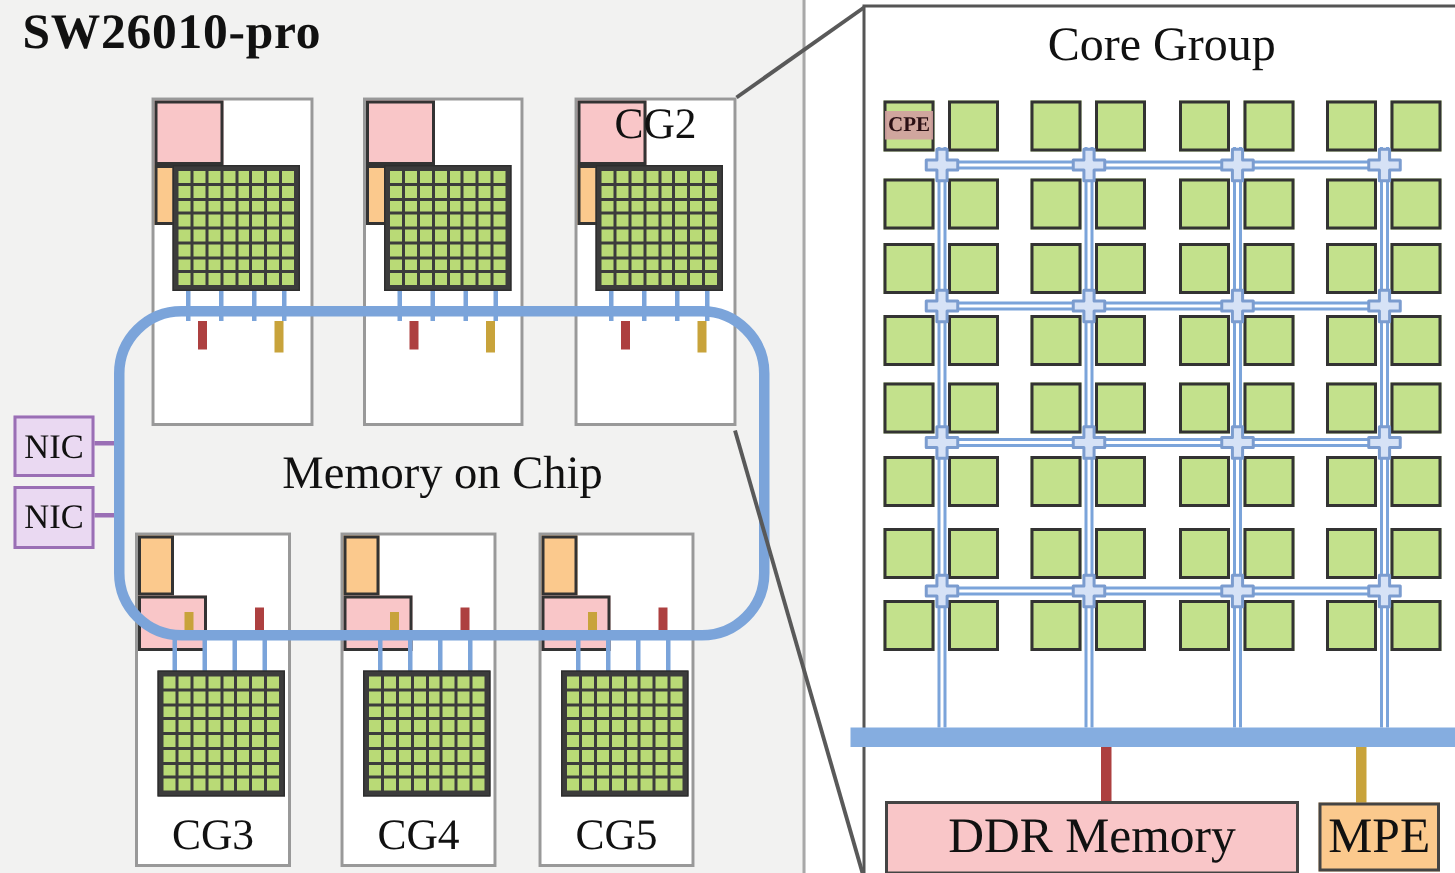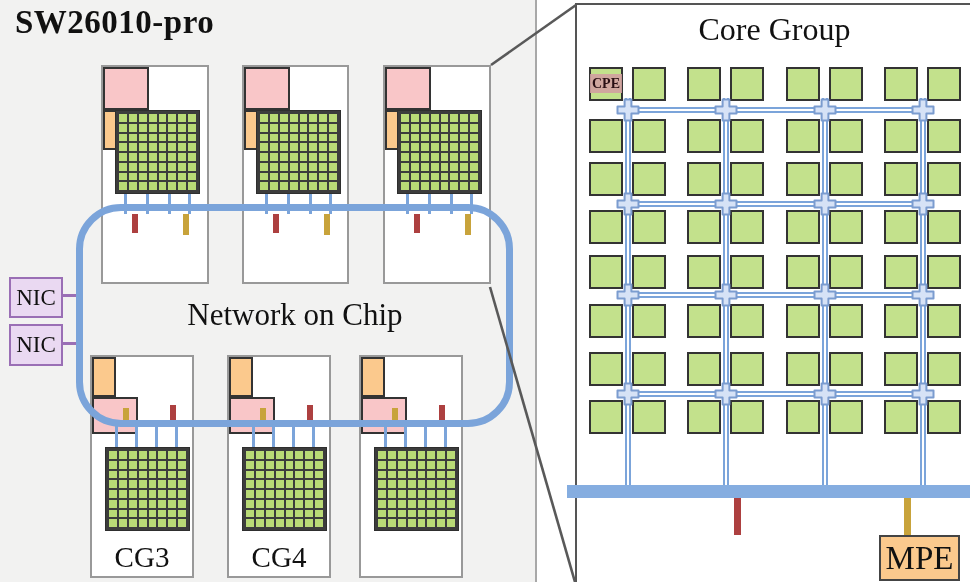--- a/index.html
+++ b/index.html
@@ -92,21 +92,21 @@
 </style>
 </head>
 <body>
 
 <div id="stage">
 
   <div id="chip-panel">
     <div id="chip-title">SW26010-pro</div>
 
     <div id="noc-ring"></div>
-    <div id="noc-label">Network on Chip</div>
+    <div id="noc-label">Memory on Chip</div>
 
     <div class="nic" id="nic-0">
       <span>NIC</span>
     </div>
     <div class="nic" id="nic-1">
       <span>NIC</span>
     </div>
     <div class="nic-link" style="top:294px"></div>
     <div class="nic-link" style="top:342px"></div>
 
@@ -257,20 +257,21 @@
           <div class="stub" style="left: 21px; top: 127px; width: 3px; height: 20px; background: rgb(123, 164, 218);"></div>
           <div class="stub" style="left: 43px; top: 127px; width: 3px; height: 20px; background: rgb(123, 164, 218);"></div>
           <div class="stub" style="left: 65px; top: 127px; width: 3px; height: 20px; background: rgb(123, 164, 218);"></div>
           <div class="stub" style="left: 85px; top: 127px; width: 3px; height: 20px; background: rgb(123, 164, 218);"></div>
           <div class="stub" style="left: 29px; top: 147px; width: 6px; height: 19px; background: rgb(173, 64, 64);"></div>
           <div style="left: 13px; top: 164px; width: 46px; height: 43px; background: rgb(249, 198, 200); border: 2.5px solid rgb(51, 51, 51); box-sizing: border-box;"></div>
           <div class="stub" style="left: 80px; top: 147px; width: 6px; height: 21px; background: rgb(200, 163, 59);"></div>
           <div style="left: 71px; top: 166px; width: 24px; height: 40px; background: rgb(251, 201, 141); border: 2.5px solid rgb(51, 51, 51); box-sizing: border-box;"></div>
         </div>
         <div class="cg" style="left: 383px; top: 65px; width: 108px; height: 219px;">
+          <div class="cg-label" style="top: 1px;">CG2</div>
           <div class="mini-grid" style="left: 12px; top: 43px; width: 85px; height: 84px; grid-template-columns: repeat(8, 1fr); background: rgb(60, 60, 60);">
             <div class="mini-cell" style="background: rgb(185, 218, 118);"></div>
             <div class="mini-cell" style="background: rgb(185, 218, 118);"></div>
             <div class="mini-cell" style="background: rgb(185, 218, 118);"></div>
             <div class="mini-cell" style="background: rgb(185, 218, 118);"></div>
             <div class="mini-cell" style="background: rgb(185, 218, 118);"></div>
             <div class="mini-cell" style="background: rgb(185, 218, 118);"></div>
             <div class="mini-cell" style="background: rgb(185, 218, 118);"></div>
             <div class="mini-cell" style="background: rgb(185, 218, 118);"></div>
             <div class="mini-cell" style="background: rgb(185, 218, 118);"></div>
@@ -487,20 +488,21 @@
             <div class="mini-cell" style="background: rgb(185, 218, 118);"></div>
             <div class="mini-cell" style="background: rgb(185, 218, 118);"></div>
             <div class="mini-cell" style="background: rgb(185, 218, 118);"></div>
             <div class="mini-cell" style="background: rgb(185, 218, 118);"></div>
             <div class="mini-cell" style="background: rgb(185, 218, 118);"></div>
             <div class="mini-cell" style="background: rgb(185, 218, 118);"></div>
             <div class="mini-cell" style="background: rgb(185, 218, 118);"></div>
           </div>
         </div>
         <div class="cg" style="left: 359px; top: 355px; width: 104px; height: 223px;">
+          <div class="cg-label" style="bottom: 2px;">CG5</div>
           <div style="left: 22px; top: 12px; width: 24px; height: 40px; background: rgb(251, 201, 141); border: 2.5px solid rgb(51, 51, 51); box-sizing: border-box;"></div>
           <div class="stub" style="left: 31px; top: 51px; width: 6px; height: 16px; background: rgb(200, 163, 59);"></div>
           <div style="left: 57px; top: 12px; width: 46px; height: 37px; background: rgb(249, 198, 200); border: 2.5px solid rgb(51, 51, 51); box-sizing: border-box;"></div>
           <div class="stub" style="left: 78px; top: 48px; width: 6px; height: 19px; background: rgb(173, 64, 64);"></div>
           <div class="stub" style="left: 23px; top: 66px; width: 3px; height: 25px; background: rgb(123, 164, 218);"></div>
           <div class="stub" style="left: 43px; top: 66px; width: 3px; height: 25px; background: rgb(123, 164, 218);"></div>
           <div class="stub" style="left: 63px; top: 66px; width: 3px; height: 25px; background: rgb(123, 164, 218);"></div>
           <div class="stub" style="left: 83px; top: 66px; width: 3px; height: 25px; background: rgb(123, 164, 218);"></div>
           <div class="mini-grid" style="left: 13px; top: 90px; width: 85px; height: 84px; grid-template-columns: repeat(8, 1fr); background: rgb(60, 60, 60);">
             <div class="mini-cell" style="background: rgb(185, 218, 118);"></div>
@@ -698,17 +700,20 @@
             <path d="M8.6 1.5 h6.8 v7.1 h7.1 v6.8 h-7.1 v7.1 h-6.8 v-7.1 h-7.1 v-6.8 h7.1 z" fill="#d6e2f6" stroke="#7b9ccf" stroke-width="2" stroke-linejoin="round"></path>
           </svg></div>
         <div class="router" style="left: 333.5px; top: 377px;"><svg width="24" height="24" viewBox="0 0 24 24">
             <path d="M8.6 1.5 h6.8 v7.1 h7.1 v6.8 h-7.1 v7.1 h-6.8 v-7.1 h-7.1 v-6.8 h7.1 z" fill="#d6e2f6" stroke="#7b9ccf" stroke-width="2" stroke-linejoin="round"></path>
           </svg></div>
       </div>
     <div id="cpe-badge">CPE</div>
     <div id="memory-bus"></div>
     <div id="ddr-link"></div>
     <div id="mpe-link"></div>
+    <div id="ddr-box">
+      <span>DDR Memory</span>
+    </div>
     <div id="mpe-box">
       <span>MPE</span>
     </div>
   </div>
 </div>
 
 </body></html>

